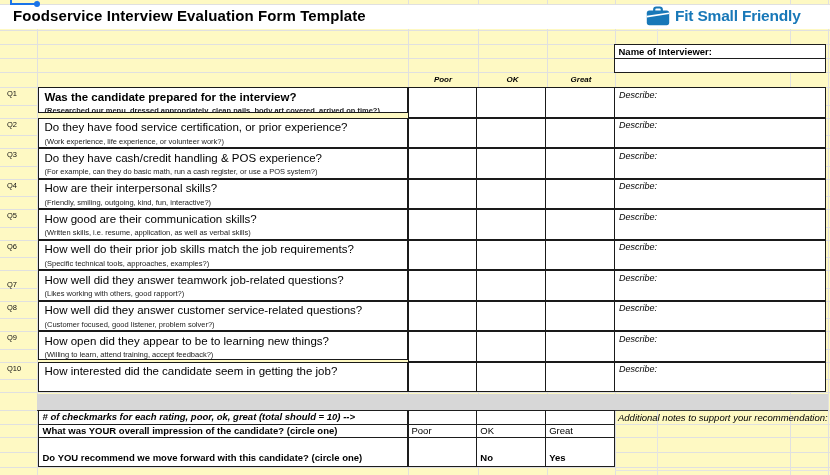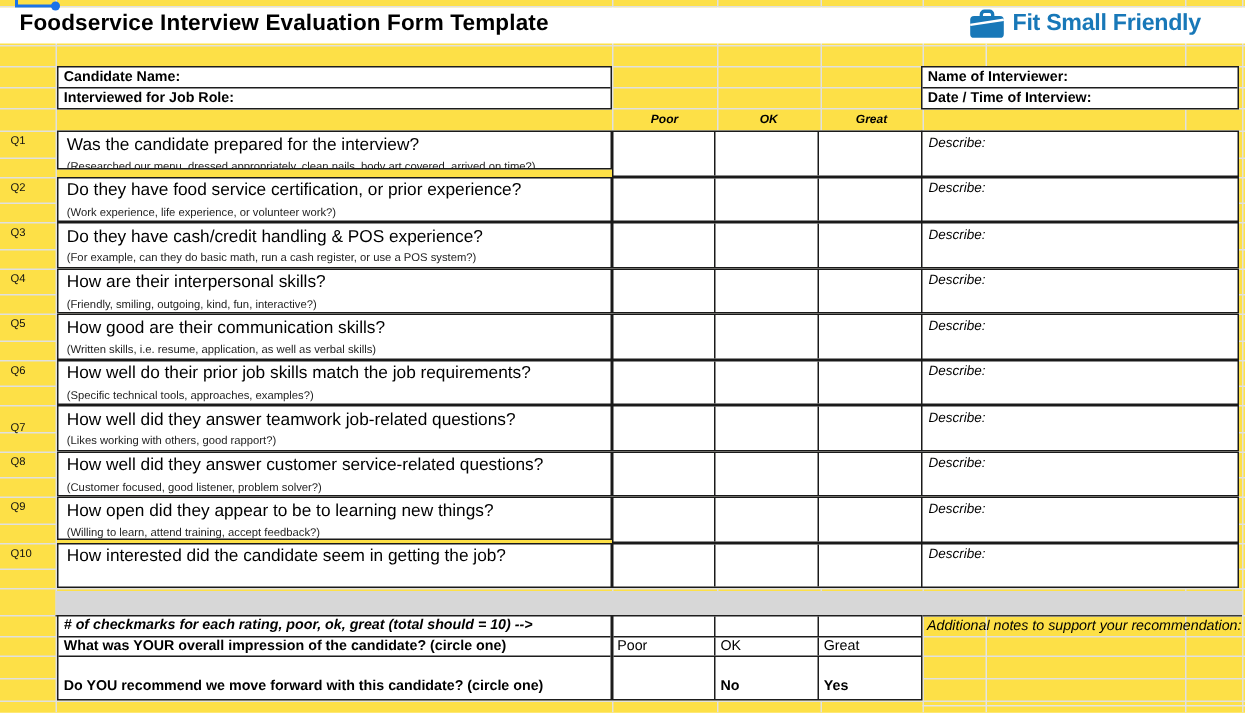--- a/index.html
+++ b/index.html
@@ -1,17 +1,17 @@
 <!DOCTYPE html>
 <html style="--logo_blue: #1878b8; --selection_blue: #1a73e8; --band_gray: #d7d7d7;"><head>
 <meta charset="utf-8">
 <style>
   html,body{margin:0;padding:0;}
   .canvas{
-    position:relative; width:830px; height:475px; background:#fde047; overflow:hidden;
+    position:relative; width:830px; height:475px; background:#fef9c3; overflow:hidden;
     font-family:"Liberation Sans", sans-serif; color:#000;
   }
   .grid-h{position:absolute; left:0; width:830px; height:1px; background:#e0e0e0;}
   .grid-v{position:absolute; top:0; width:1px; height:475px; background:#e0e0e0;}
   .gridline-short{position:absolute; background:#e4e4e4;}
   .white-cover{position:absolute; left:0; top:5px; width:830px; height:24px; background:#fff;}
 
   .sheet-title{position:absolute; left:13px; top:7px; font-size:15px; font-weight:bold; letter-spacing:0.1px; white-space:nowrap;}
 
   .logo{position:absolute; left:646px; top:5px; height:22px; display:flex; align-items:center; gap:5px;}
@@ -110,36 +110,31 @@
     <span style="display:inline-block; line-height:0;">
       <svg width="24" height="20" viewBox="0 0 24 20">
         <path d="M8.2 6 V3.6 a2.1 2.1 0 0 1 2.1-2.1 h3.4 a2.1 2.1 0 0 1 2.1 2.1 V6" fill="none" stroke="var(--logo_blue)" stroke-width="2.2"></path>
         <rect x="0.8" y="4.6" width="22.4" height="14.6" rx="2.6" fill="var(--logo_blue)"></rect>
         <path d="M0.8 10.6 L23.2 7.2" stroke="#ffffff" stroke-width="1.6" fill="none"></path>
       </svg>
     </span>
     <span class="logo-text">Fit Small Friendly</span>
   </div>
 
-  <div class="box" style="left:37.5px; top:44px; width:370px; height:28.5px;">
-    <div class="hbox-row first">Candidate Name:</div>
-    <div class="hbox-row">Interviewed for Job Role:</div>
-  </div>
   <div class="box" style="left:613.5px; top:44px; width:212.5px; height:28.5px;">
     <div class="hbox-row first">Name of Interviewer:</div>
-    <div class="hbox-row">Date / Time of Interview:</div>
   </div>
 
   <div class="rate-head" style="left:408px; width:70px;">Poor</div>
   <div class="rate-head" style="left:478px; width:69px;">OK</div>
   <div class="rate-head" style="left:547px; width:68px;">Great</div>
 
   <div id="question-rows">
       <span class="qlabel" style="top: 89px;">Q1</span>
-      <div class="qbox" style="top: 87px; height: 26px;">
+      <div class="qbox" style="top: 87px; height: 26px; font-weight: bold;">
         <div class="qtext">Was the candidate prepared for the interview?</div>
         <div class="qhint">(Researched our menu, dressed appropriately, clean nails, body art covered, arrived on time?)</div>
       </div>
       <div class="ratecells" style="top: 87px; height: 30.5px;">
         <div class="cell"></div>
         <div class="cell"></div>
         <div class="cell"></div>
       </div>
       <div class="descbox" style="top: 87px; height: 30.5px;">
         <span class="desc-label">Describe:</span>

